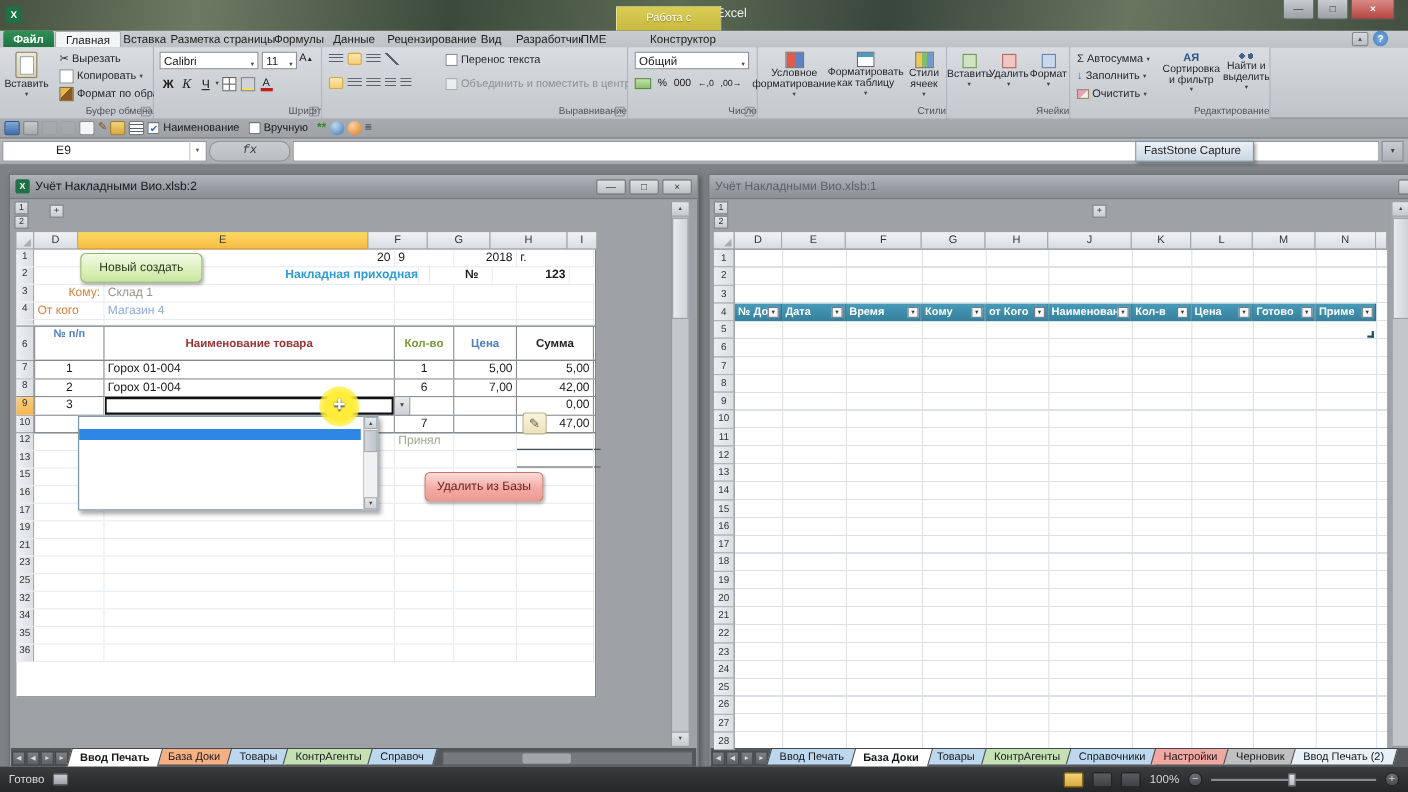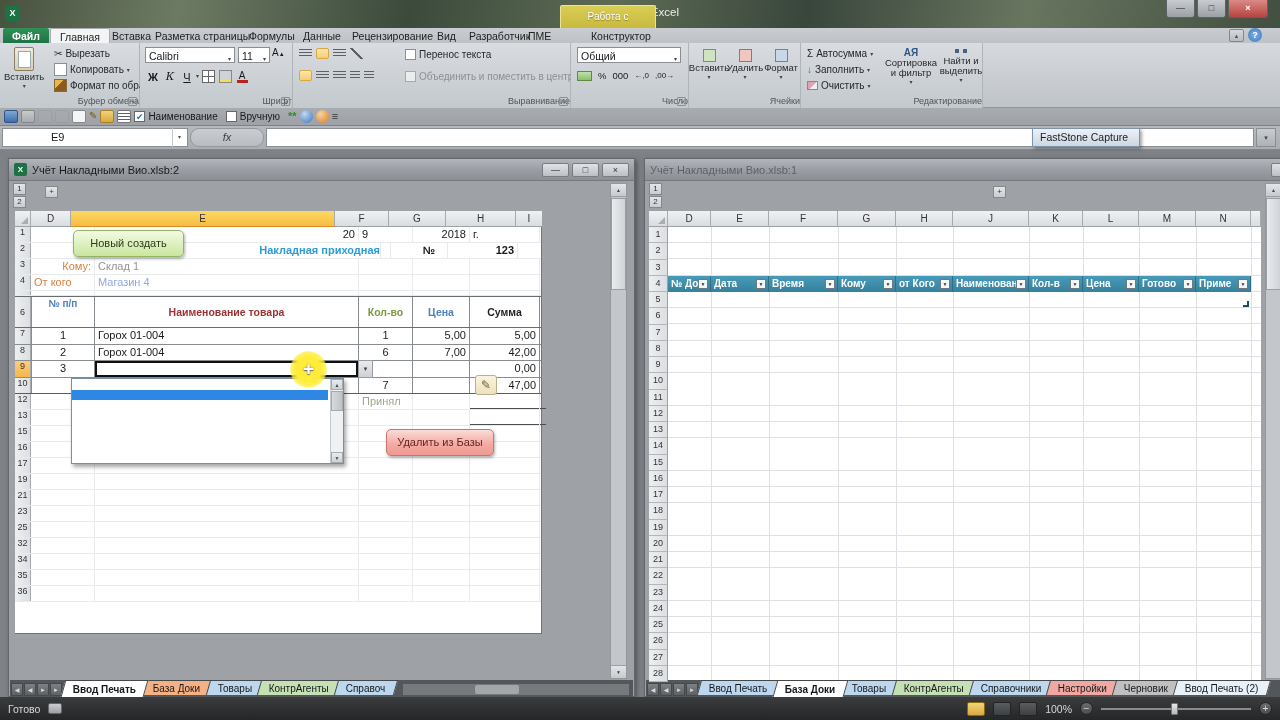--- a/index.html
+++ b/index.html
@@ -63,21 +63,21 @@
 .tb-ball-b{border-radius:50%;background:radial-gradient(circle at 35% 30%,#BFD9F2,#3E74B8);width:13px;height:13px}
 .tb-ball-o{border-radius:50%;background:radial-gradient(circle at 35% 30%,#F8D2A0,#D97E28);width:13px;height:13px}
 .cb{width:11px;height:11px;background:#fff;border:1px solid #666;font-size:9px;line-height:10px;text-align:center;color:#1F6FC4;font-weight:bold}
 .tblbl{font-size:10px;color:#16181a;margin-right:5px}
 .tb-spark{color:#2E8A2E;font-weight:bold;font-size:11px;width:auto}
 .tb-menu{color:#333;font-size:11px;width:auto}
 
 #fxbar{position:absolute;left:0;top:126px;width:1280px;height:24px;background:linear-gradient(#B6BABF,#AAAEB3);border-bottom:1px solid #84888C;display:flex;align-items:center}
 #namebox{position:absolute;left:2px;top:2px;width:186px;height:19px;background:#fff;border:1px solid #898E94;font-size:11px;line-height:17px;padding-left:48px}
 #nb-arrow{position:absolute;left:172px;top:2px;width:14px;height:19px;border-left:1px solid #C6CACE;font-size:6px;color:#555;text-align:center;line-height:18px}
-#fxzone{position:absolute;left:190px;top:2px;width:74px;height:19px;background:linear-gradient(#C9CDD2,#B9BDC2);border:1px solid #94989D;border-radius:9px;color:#3a3f44;font-family:Liberation Sans, sans-serif;font-style:italic;font-size:11px;line-height:17px;text-align:center}
+#fxzone{position:absolute;left:190px;top:2px;width:74px;height:19px;background:linear-gradient(#C9CDD2,#B9BDC2);border:1px solid #94989D;border-radius:9px;color:#3a3f44;font-family:Liberation Mono, monospace;font-style:italic;font-size:11px;line-height:17px;text-align:center}
 #fxinput{position:absolute;left:266px;top:2px;width:988px;height:19px;background:#fff;border:1px solid #898E94}
 #fxchev{position:absolute;left:1256px;top:2px;width:20px;height:19px;background:linear-gradient(#C9CDD2,#AEB2B7);border:1px solid #898E94;font-size:7px;color:#444;text-align:center;line-height:18px}
 #tooltip{position:absolute;left:1032px;top:128px;width:108px;height:19px;background:linear-gradient(#ECF1F7,#CBD7E3);border:1px solid #7E93A8;font-size:10.5px;line-height:17px;padding-left:7px;color:#222;box-shadow:2px 2px 3px rgba(0,0,0,.35);z-index:60}
 
 #mdi{position:absolute;left:0;top:150px;width:1280px;height:547px;background:#7E8185;overflow:hidden}
 .xlwin{position:absolute;background:#9EA2A6;border:1px solid #64686C;box-shadow:2px 2px 5px rgba(0,0,0,.35)}
 #lwin{left:8px;top:8px;width:627px;height:539px;z-index:2}
 #rwin{left:644px;top:8px;width:648px;height:539px}
 .wt{position:absolute;left:0;right:0;top:0;height:22px;background:linear-gradient(#B2B6BB,#999DA3 55%,#8C9096);border-bottom:1px solid #75797D;display:flex;align-items:center;padding:0 5px;gap:5px;font-size:11px}
 #rwin .wt{color:#5E6267}
@@ -272,20 +272,38 @@
         </div>
       <div style="position:absolute;left:6px;top:27px;display:flex;gap:6px;align-items:center;font-size:9.5px">
         <span class="i-money"></span>
         <span>%</span>
         <span>000</span>
         <span style="font-size:8px">←,0</span>
         <span style="font-size:8px">,00→</span>
       </div>
       <div class="glabel">Число</div>
       <span class="launch">↘</span>
+    </div>
+    <div class="rgroup" style="width:172px">
+      <div class="bigbtn" style="position:absolute;left:2px;top:2px;width:62px">
+          <span class="ic i-cond" style="width:17px;height:15px"></span>
+          <span style="line-height:10px">Условное форматирование</span>
+          <span class="dar">▾</span>
+        </div>
+      <div class="bigbtn" style="position:absolute;left:66px;top:2px;width:64px">
+          <span class="i-table"></span>
+          <span style="line-height:10px">Форматировать как таблицу</span>
+          <span class="dar">▾</span>
+        </div>
+      <div class="bigbtn" style="position:absolute;left:132px;top:2px;width:38px">
+          <span class="ic i-styles" style="width:17px;height:15px"></span>
+          <span style="line-height:10px">Стили ячеек</span>
+          <span class="dar">▾</span>
+        </div>
+      <div class="glabel">Стили</div>
     </div>
     <div class="rgroup" style="width:112px">
       <div class="bigbtn" style="position:absolute;left:2px;top:4px;width:36px">
           <span class="ic i-ins"></span>
           <span>Вставить</span>
           <span class="dar">▾</span>
         </div>
       <div class="bigbtn" style="position:absolute;left:38px;top:4px;width:36px">
           <span class="ic i-del"></span>
           <span>Удалить</span>

